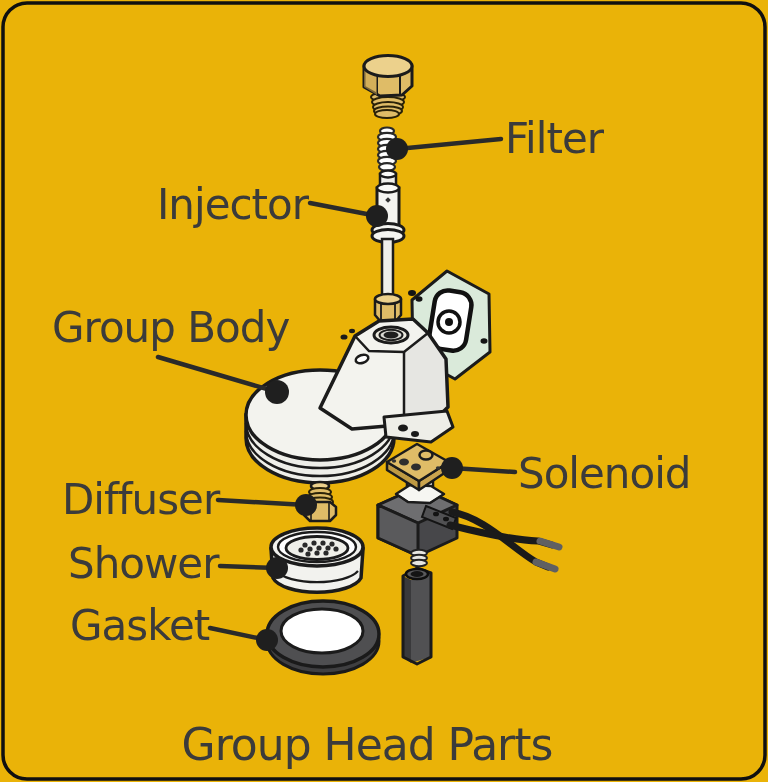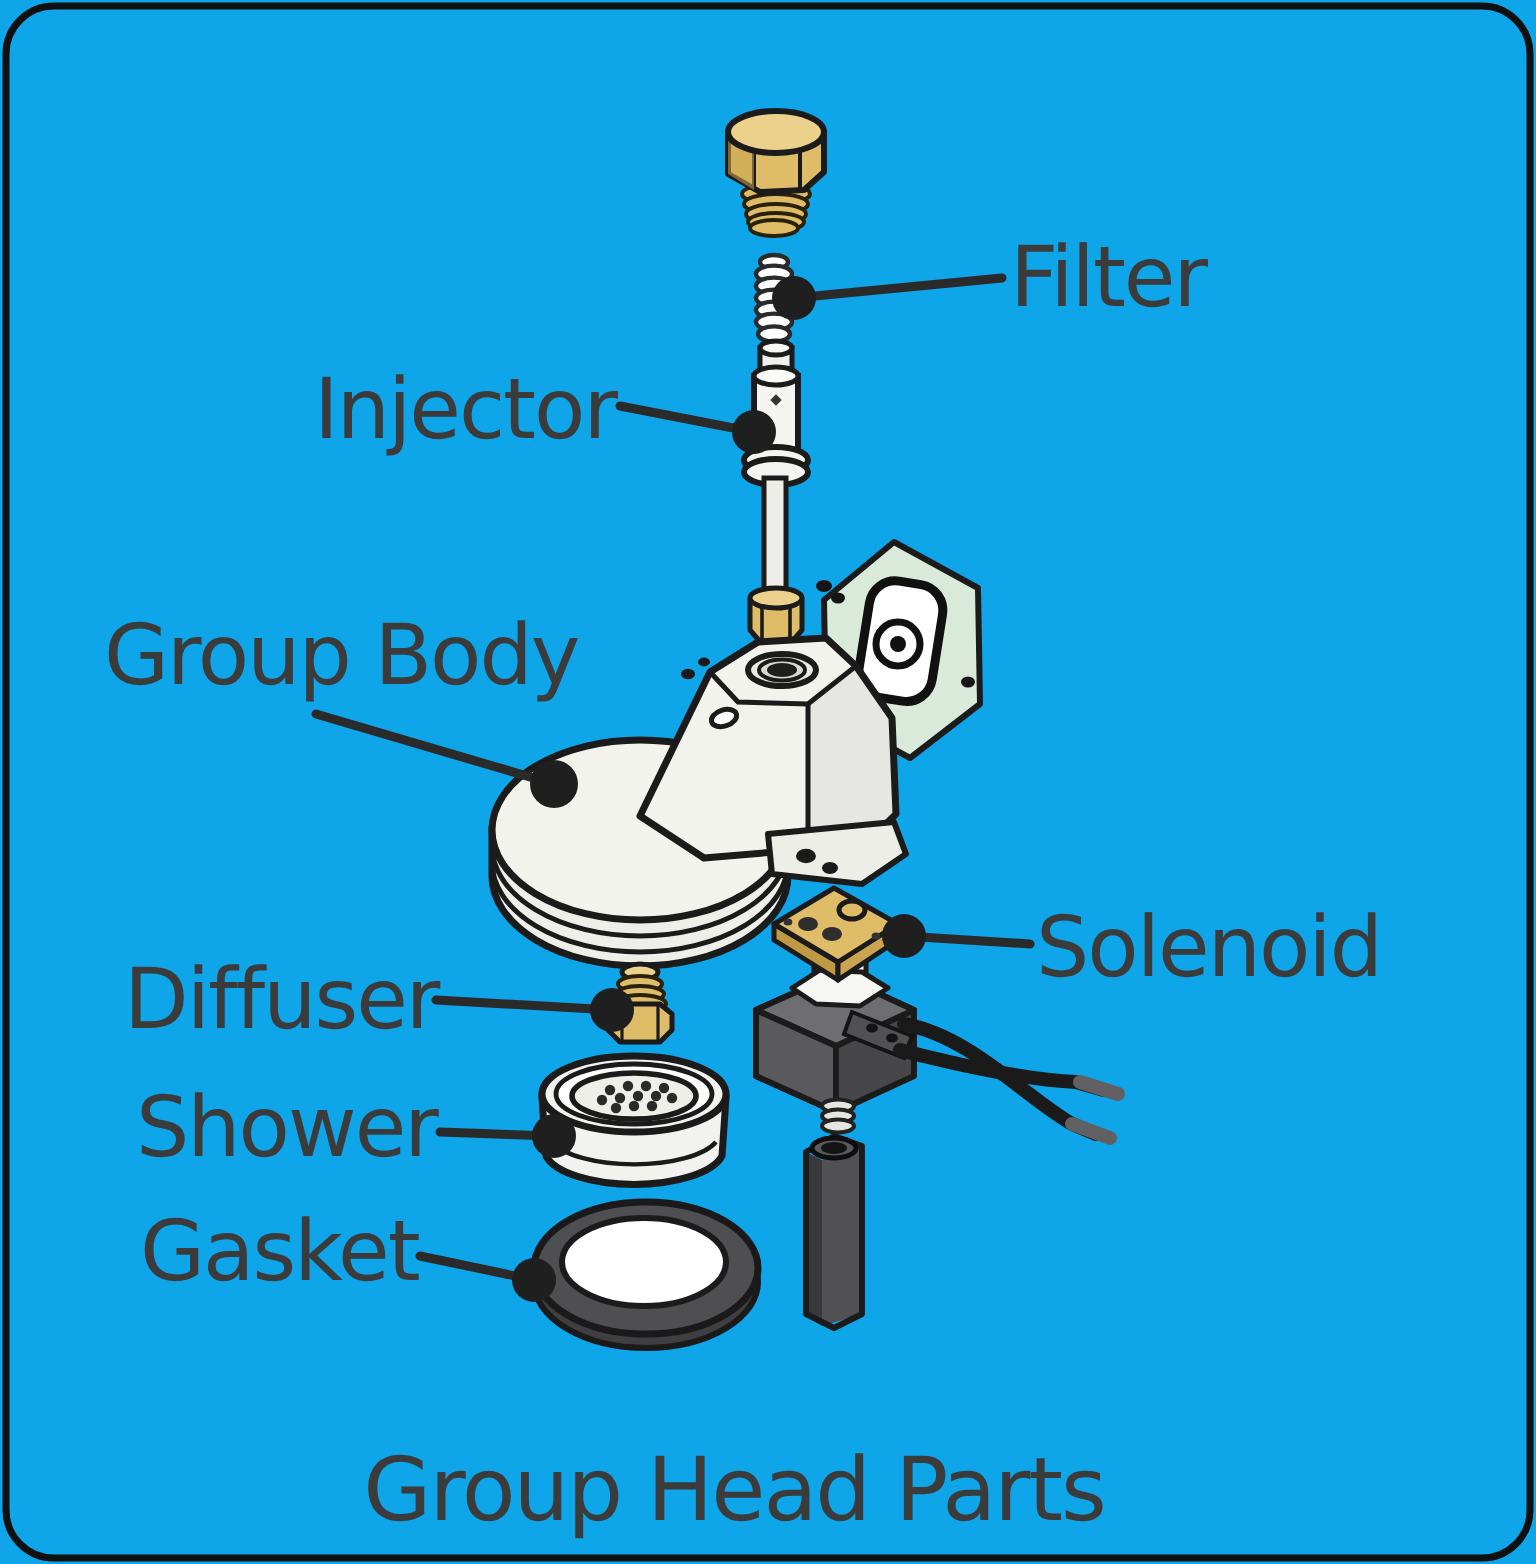--- a/index.html
+++ b/index.html
@@ -1,16 +1,16 @@
 <!DOCTYPE html>
 <html><head>
 <meta charset="utf-8">
 <style>
   html,body{margin:0;padding:0;background:#ffffff;}
-  .canvas{width:768px;height:782px;position:relative;background:#0ea5e9;overflow:hidden;}
+  .canvas{width:768px;height:782px;position:relative;background:#eab308;overflow:hidden;}
   svg{display:block;}
   .label{font-family:"DejaVu Sans","Liberation Sans",sans-serif;font-size:42px;fill:#3b3b3b;letter-spacing:-1px;}
   .title{font-family:"DejaVu Sans","Liberation Sans",sans-serif;font-size:44px;fill:#3b3b3b;letter-spacing:-1px;}
   .ink{stroke:#1b1b1b;}
   .leader{stroke:#2a2a2a;stroke-width:4.5;stroke-linecap:round;}
   .dot{fill:#1f1f1f;}
 </style>
 </head>
 <body>
 

